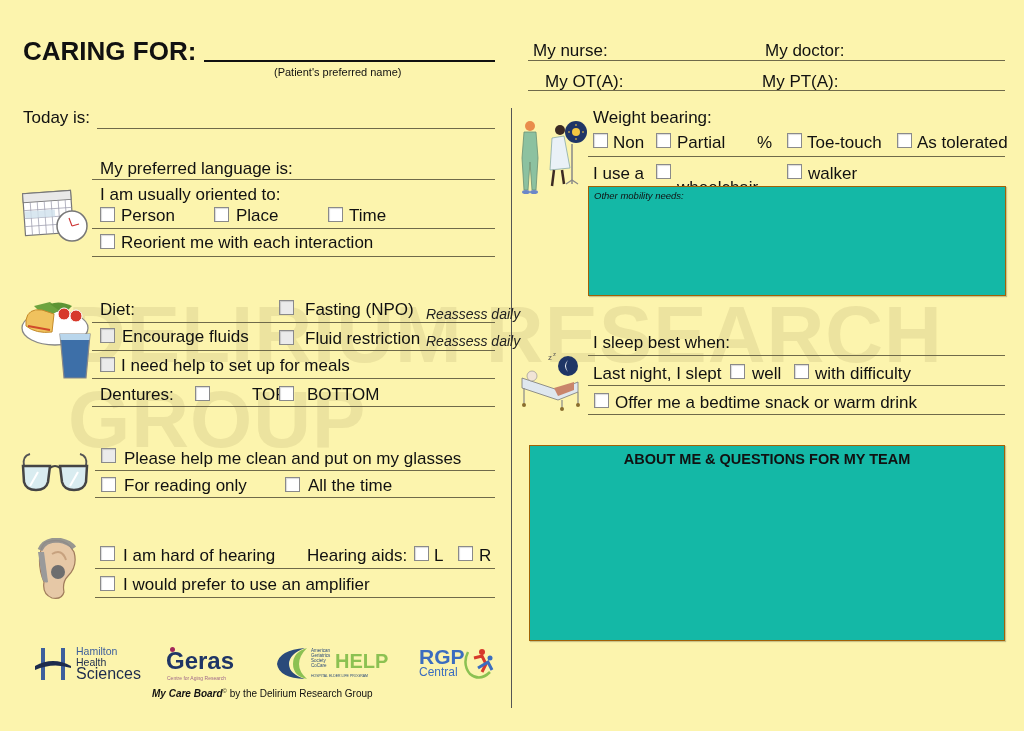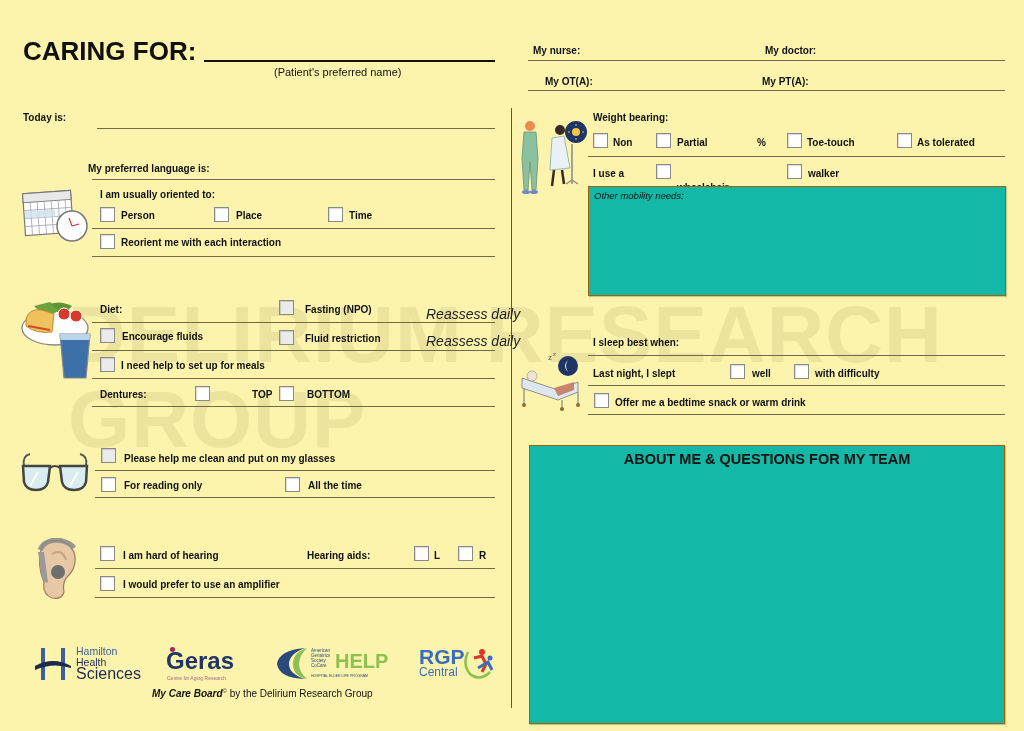--- a/index.html
+++ b/index.html
@@ -12,21 +12,21 @@
   }
   .abs { position: absolute; }
   .b { font-weight: bold; }
   .rule { position: absolute; height: 1px; background: #6f6a4a; }
   .cb {
     position: absolute; width: 15px; height: 15px;
     background: #fff; border: 1px solid #8a8a8a;
     box-shadow: inset 1px 1px 1px rgba(0,0,0,0.15);
   }
   .cb.shaded { background: #ebebeb; }
-  .lbl { position: absolute; font-weight: bold; font-size: 10px; white-space: nowrap; line-height: 16px; }
+  .lbl { position: absolute; font-weight: normal; font-size: 17px; white-space: nowrap; line-height: 16px; }
   .small-it { position: absolute; font-style: italic; font-size: 14px; white-space: nowrap; color: #222; text-align: center; }
   .watermark {
     position: absolute; font-weight: bold; font-size: 80px; color: rgba(120,110,60,0.12);
     white-space: nowrap; letter-spacing: 1px; pointer-events: none; line-height: 80px;
   }
   .box { position: absolute; background: #14b8a6; border: 1px solid #a16207; box-shadow: 1px 1px 1px rgba(0,0,0,0.2); }
   .divider { position: absolute; left: 511px; top: 108px; width: 1px; height: 600px; background: #555; }
   .logo-text { position: absolute; white-space: nowrap; }
 </style>
 </head>
@@ -64,21 +64,21 @@
     <line x1="2" y1="21" x2="50" y2="21"></line>
       <line x1="2" y1="29" x2="50" y2="29"></line>
       <line x1="2" y1="37" x2="50" y2="37"></line>
   </g>
   <rect x="3" y="22" width="30" height="7" fill="#cfe1ec" opacity="0.8" transform="rotate(-4 26 25)"></rect>
   <circle cx="50" cy="38" r="15" fill="#fff" stroke="#777" stroke-width="1.5"></circle>
   <line x1="50" y1="38" x2="47" y2="30" stroke="#c33" stroke-width="1.2"></line>
   <line x1="50" y1="38" x2="57" y2="36" stroke="#c33" stroke-width="1.2"></line>
 </svg>
 
-<div class="lbl" style="left:88px; top:161px;">My preferred language is:</div>
+<div class="lbl" style="left:100px; top:161px;">My preferred language is:</div>
 <div class="rule" style="left:92px; top:179px; width:403px;"></div>
 <div class="lbl" style="left:100px; top:187px;">I am usually oriented to:</div>
 <div class="cb" style="left:100px; top:207px;"></div>
 <div class="lbl" style="left:121px; top:208px;">Person</div>
 <div class="cb" style="left:214px; top:207px;"></div>
 <div class="lbl" style="left:236px; top:208px;">Place</div>
 <div class="cb" style="left:328px; top:207px;"></div>
 <div class="lbl" style="left:349px; top:208px;">Time</div>
 <div class="rule" style="left:92px; top:228px; width:403px;"></div>
 <div class="cb" style="left:100px; top:234px;"></div>
@@ -268,15 +268,15 @@
 <div class="lbl" style="left:593px; top:366px;">Last night, I slept</div>
 <div class="cb" style="left:730px; top:364px;"></div>
 <div class="lbl" style="left:752px; top:366px;">well</div>
 <div class="cb" style="left:794px; top:364px;"></div>
 <div class="lbl" style="left:815px; top:366px;">with difficulty</div>
 <div class="rule" style="left:588px; top:385px; width:417px;"></div>
 <div class="cb" style="left:594px; top:393px;"></div>
 <div class="lbl" style="left:615px; top:395px;">Offer me a bedtime snack or warm drink</div>
 <div class="rule" style="left:588px; top:414px; width:417px;"></div>
 
-<div class="box" style="left:529px; top:445px; width:476px; height:279px;">
+<div class="box" style="left:529px; top:445px; width:476px; height:196px;">
   <div class="abs b" style="left:0; right:0; top:5px; text-align:center; font-size:14.5px;">ABOUT ME &amp; QUESTIONS FOR MY TEAM</div>
 </div>
 
 </body></html>

